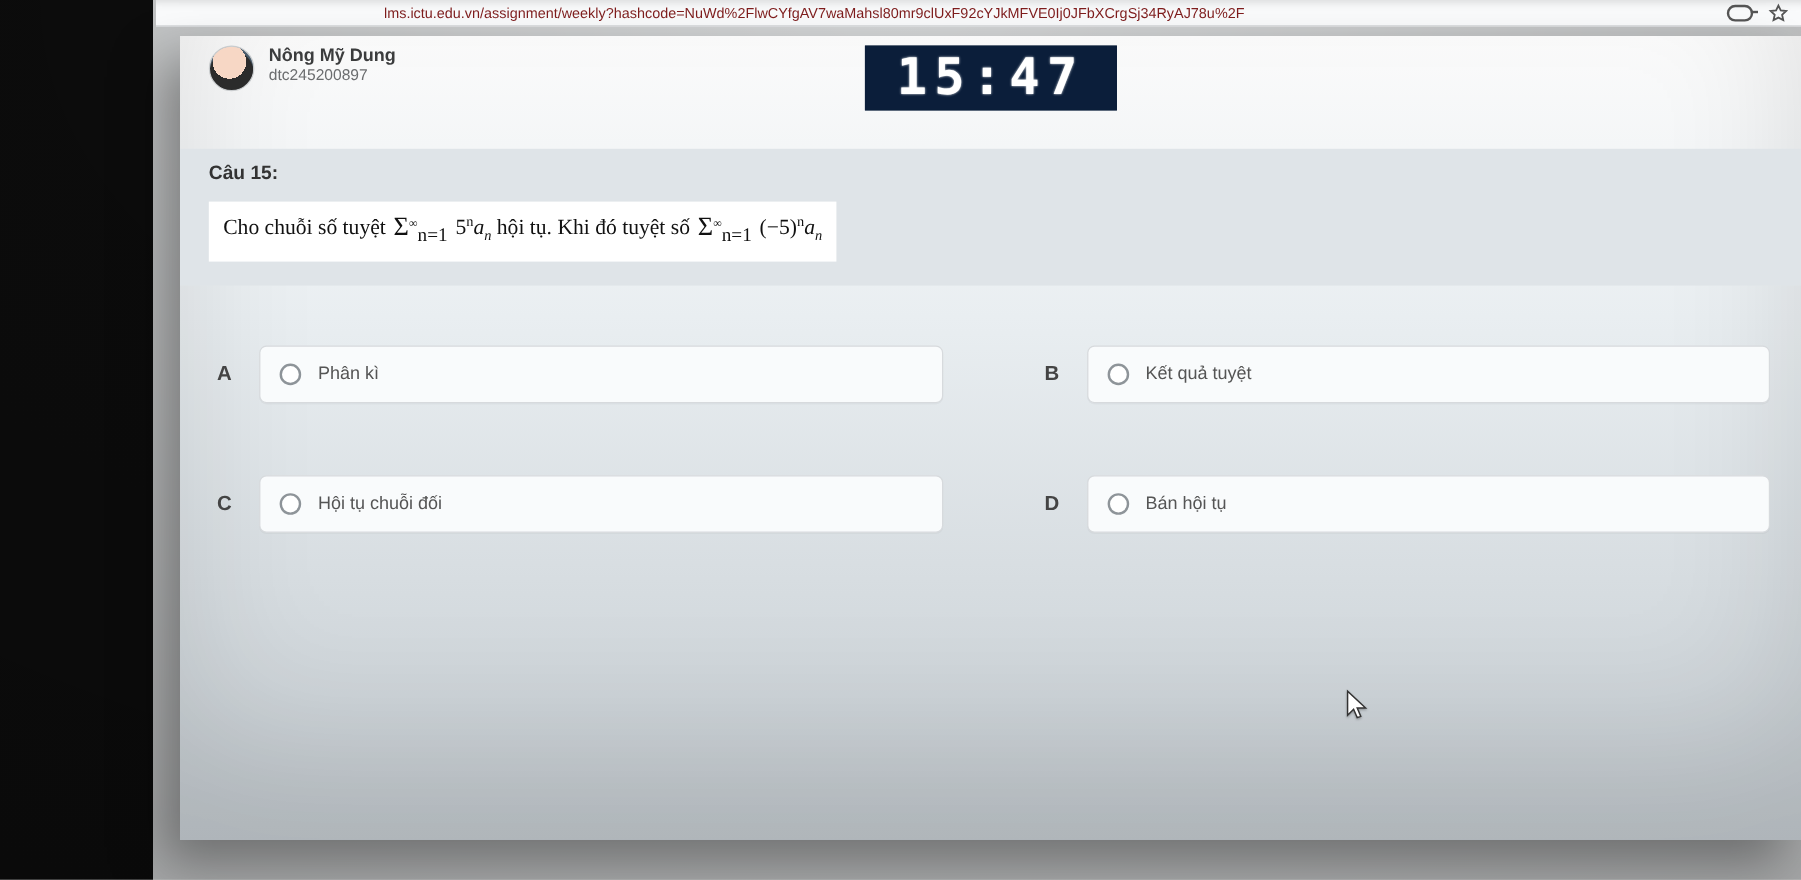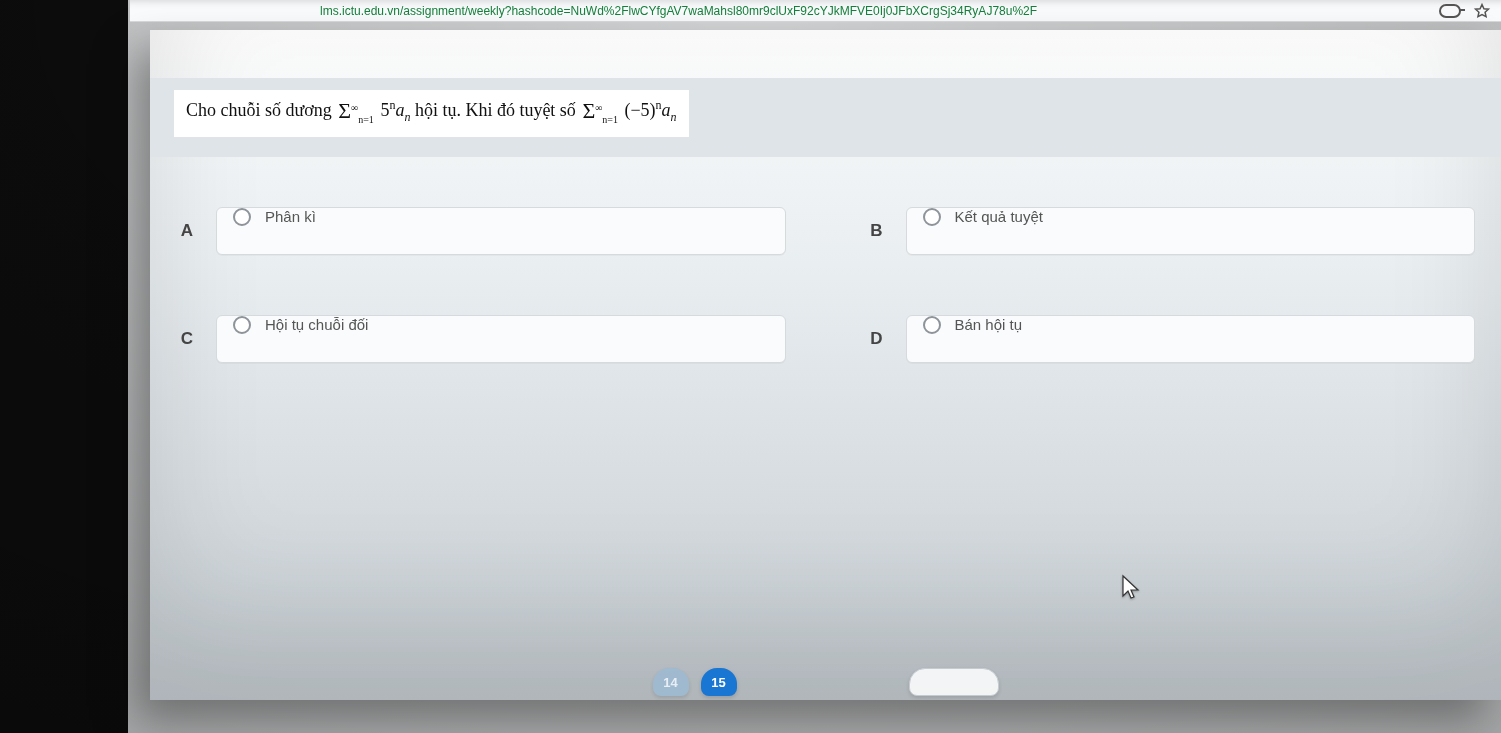--- a/index.html
+++ b/index.html
@@ -14,21 +14,21 @@
   }
 
   
   .urlbar {
     position: absolute; left: 130px; right: 0; top: 0;
     height: 22px;
     background: #fafbfc;
     border-bottom: 1px solid #d7d9db;
     display: flex; align-items: center;
     padding: 0 10px 0 190px;
-    color: #15803d; font-size: 12px;
+    color: #7f1d1d; font-size: 12px;
     box-shadow: inset 0 10px 10px -10px rgba(0,0,0,0.2);
   }
   .urlbar .url { white-space: nowrap; overflow: hidden; text-overflow: ellipsis; flex: 1; }
   .urlbar .actions { display: flex; gap: 12px; align-items: center; }
   .key-icon {
     width: 22px; height: 14px; border-radius: 7px;
     border: 2px solid #555; position: relative;
   }
   .key-icon::after { content:""; position:absolute; right:-6px; top:3px; width:6px; height:2px; background:#555;}
   .star-icon { width:18px; height:18px; fill:none; stroke:#555; stroke-width:2; }
@@ -80,38 +80,38 @@
   .q-text {
     display: inline-block;
     background: #fff; padding: 6px 12px 10px 12px;
     font-size: 18px; color: #111;
     font-family: "Times New Roman", Times, serif;
     line-height: 1.4;
   }
   .q-text .sum { display:inline-block; position:relative; vertical-align:middle; margin:0 2px; }
   .q-text .sigma { font-size: 22px; }
   .q-text .sup { font-size:10px; vertical-align: super; }
-  .q-text .sub { font-size:10px; vertical-align: sub; }
+  .q-text .sub { font-size:16px; vertical-align: sub; }
   .q-text .term sup { font-size: 12px; }
   .q-text .term sub { font-size: 12px; font-style: italic; }
 
   .answers {
     display: grid;
     grid-template-columns: 1fr 1fr;
     gap: 60px 80px;
     padding: 50px 26px 20px 26px;
   }
   .answer {
     display: flex; align-items: center; gap: 18px;
   }
   .answer .letter { width: 22px; font-weight: 700; color: #444; font-size: 17px; text-align:center; }
   .answer .box {
     flex: 1;
     background: #f9fbfc; border: 1px solid #d7dadd; border-radius: 6px;
-    height: 48px; display: flex; gap: 14px;
+    height: 48px; display: flex; align-items: center; gap: 14px;
     padding: 0 16px;
     box-shadow: 0 1px 0 rgba(0,0,0,0.03);
     cursor: pointer;
   }
   .answer .radio {
     width: 18px; height: 18px; border-radius: 50%;
     border: 2px solid #8e9499; background: #fff;
     flex-shrink: 0;
   }
   .answer .text { font-size: 15px; color: #555; }
@@ -145,24 +145,35 @@
   <div class="actions">
     <span class="key-icon"></span>
     <svg class="star-icon" viewBox="0 0 24 24">
       <path d="M12 3.5 14.6 9l6 .6-4.5 4.1 1.3 5.9L12 16.9 6.6 19.6l1.3-5.9L3.4 9.6l6-.6z"></path>
     </svg>
   </div>
 </div>
 
 <div class="card">
 
+  <div class="header">
+    <div class="avatar"></div>
+    <div class="user-info">
+      <div class="name">Nông Mỹ Dung</div>
+      <div class="sub">dtc245200897</div>
+    </div>
+    <div class="timer">
+      <span class="seg">15:47</span>
+    </div>
+  </div>
 
   <div class="question-block">
+    <div class="q-label">Câu 15:</div>
     <div class="q-text">
-      <span>Cho chuỗi số dương </span>
+      <span>Cho chuỗi số tuyệt </span>
       <span class="sum">
         <span class="sigma">Σ</span><span class="sup">∞</span><sub class="sub">n=1</sub>
       </span>
       <span class="term">
         <span>5</span><sup>n</sup><i>a</i><sub>n</sub>
       </span>
       <span> hội tụ. Khi đó tuyệt số </span>
       <span class="sum">
         <span class="sigma">Σ</span><span class="sup">∞</span><sub class="sub">n=1</sub>
       </span>
@@ -200,19 +211,14 @@
         <span class="radio"></span>
         <span class="text">Bán hội tụ</span>
       </div>
     </div>
   </div>
 
   <svg class="cursor-icon" viewBox="0 0 20 26">
     <path d="M2 2 L2 22 L7 17 L10 24 L13 23 L10 16 L17 16 Z"></path>
   </svg>
 
-  <div class="pager">
-    <div class="chip faded">14</div>
-    <div class="chip primary">15</div>
-    <div class="chip outline"></div>
-  </div>
 
 </div>
 
 </body></html>

